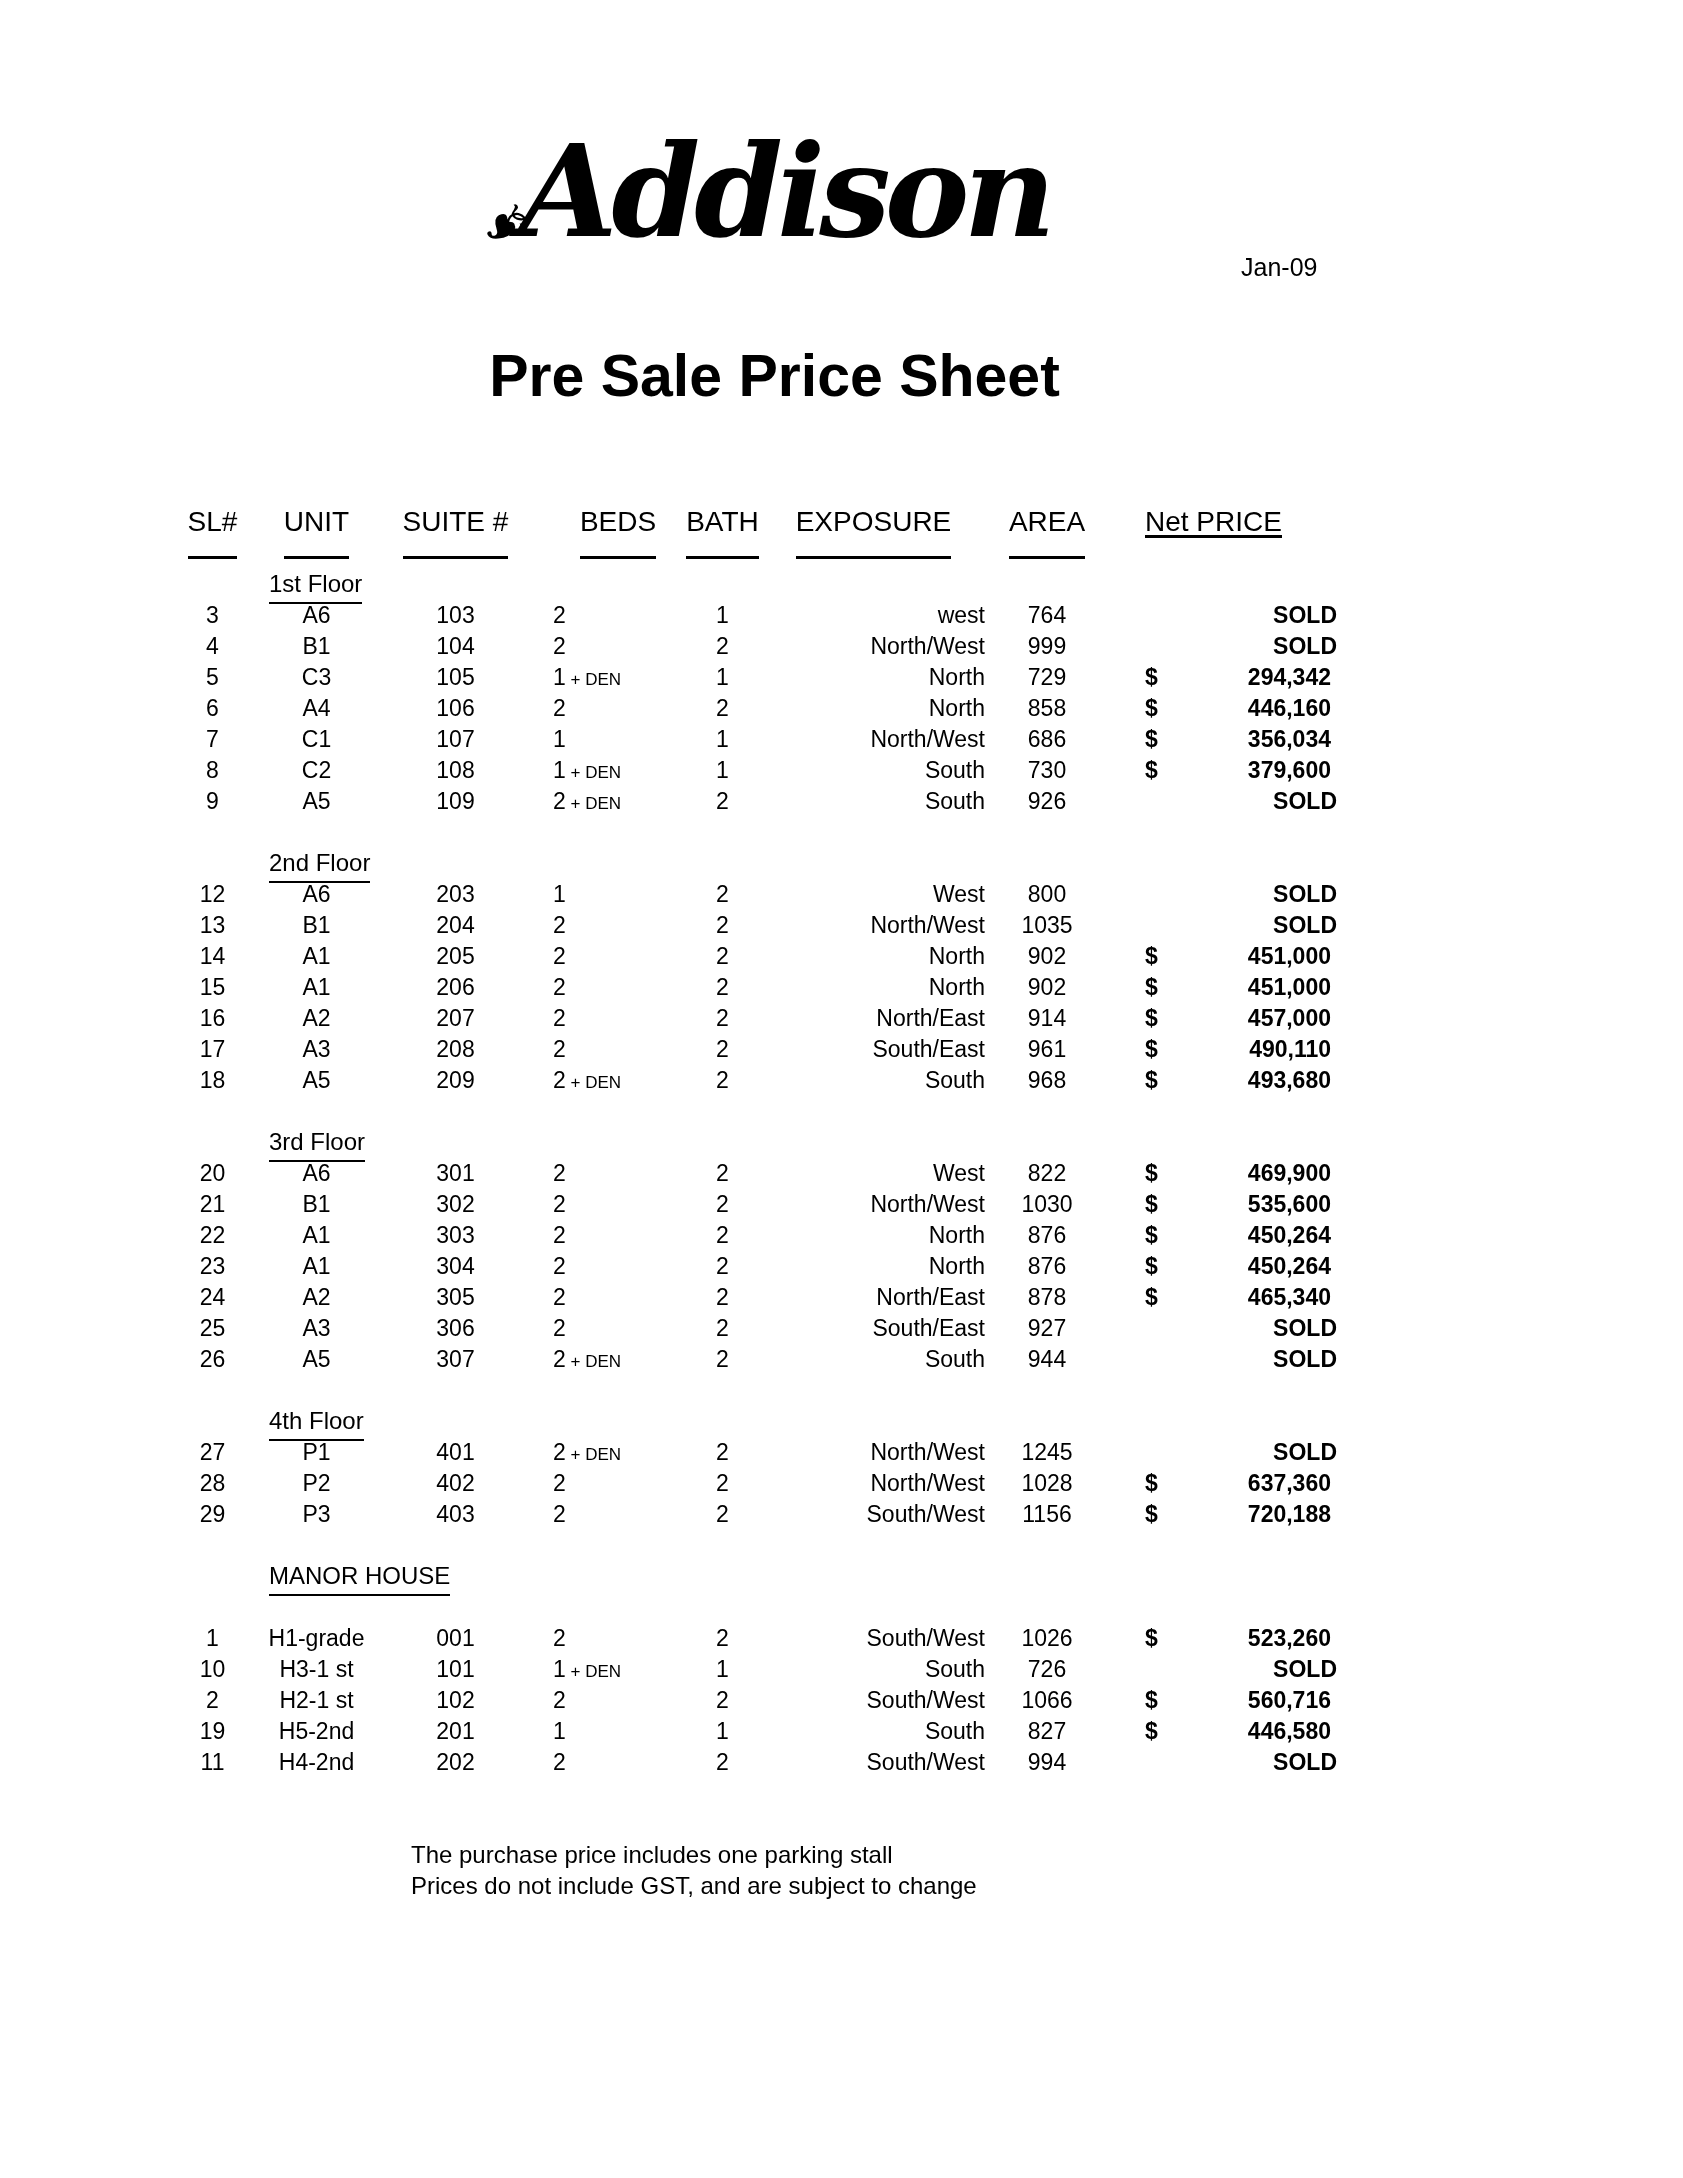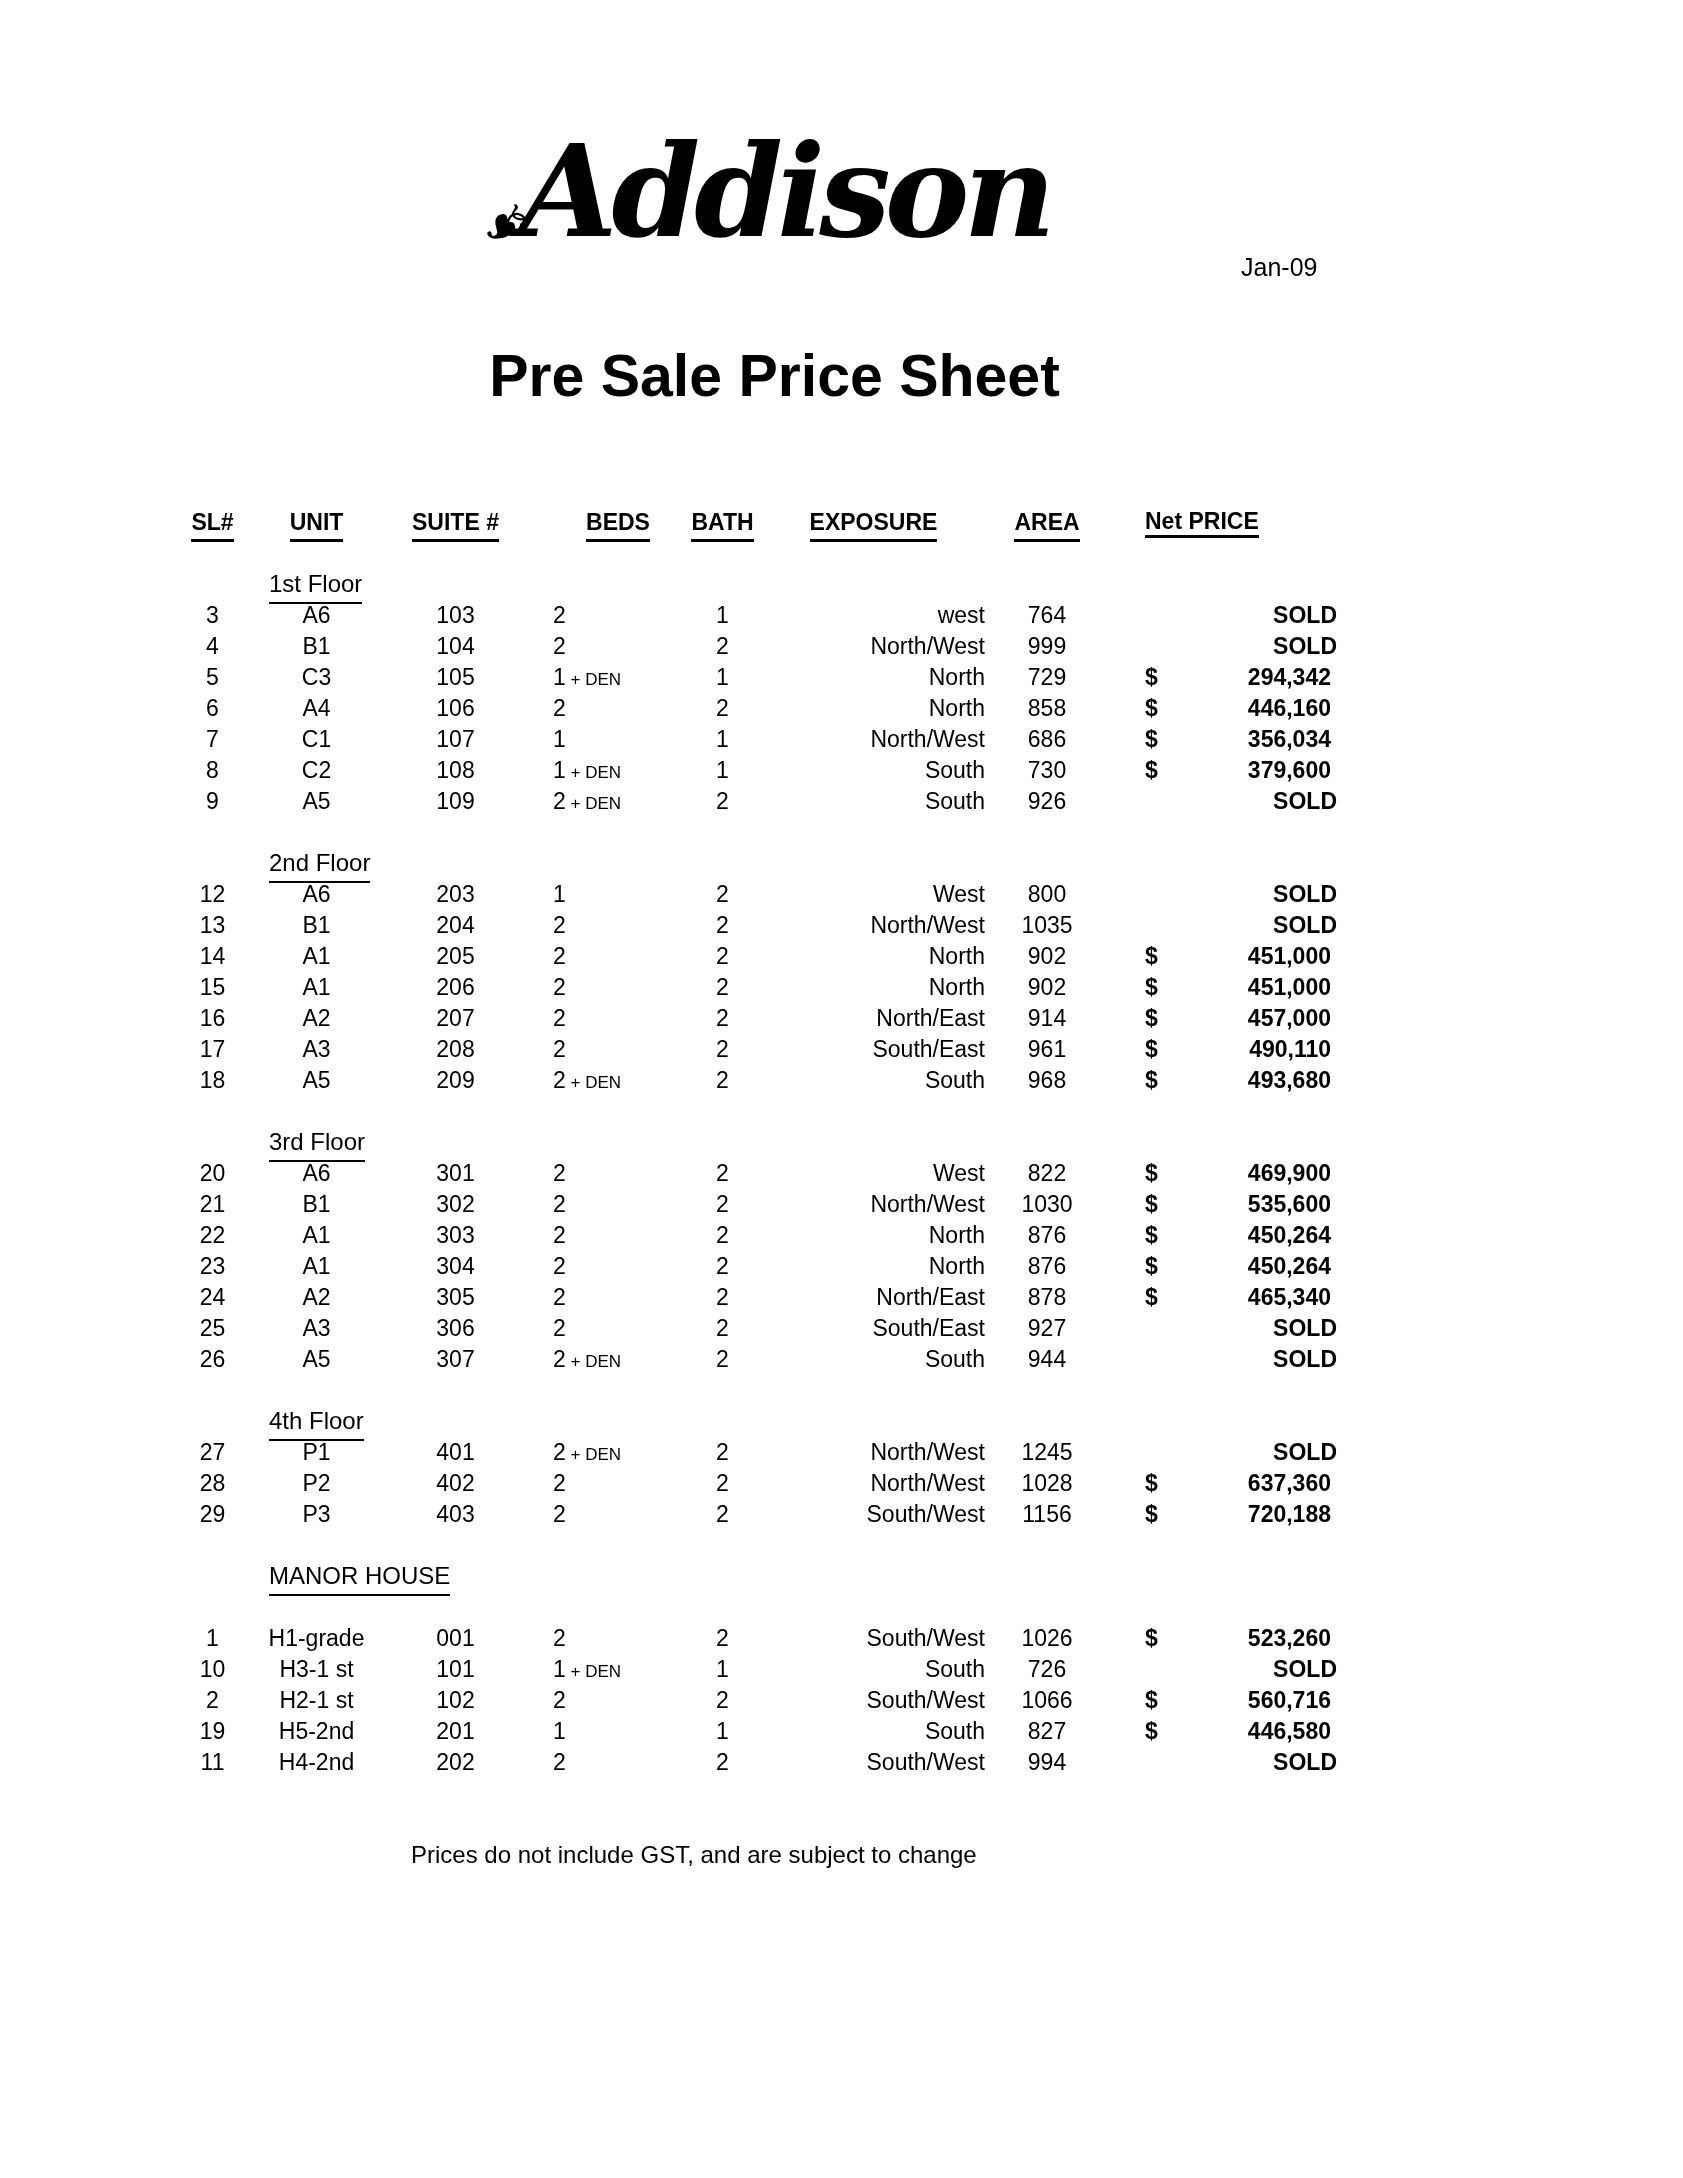--- a/index.html
+++ b/index.html
@@ -87,24 +87,24 @@
   }
   .c-price.sold { justify-content: flex-end; padding: 0; }
 
   .den-label { font-size: 17px; }
 
   
   .header-row { height: 36px; line-height: 31px; margin-bottom: 26px; }
   .header-row .hcell { text-align: center; }
   .header-row .hcell span {
     display: inline-block;
-    font-weight: bold;
-    font-size: 23px;
+    font-weight: normal;
+    font-size: 28px;
     border-bottom: 3px solid #000;
-    padding-bottom: 2px;
+    padding-bottom: 20px;
     line-height: 29px;
   }
 
   
   .section { margin-top: 31px; }
   .section.first { margin-top: 0; }
   .section-heading { height: 31px; line-height: 31px; margin-left: 91px; }
   .section-heading span {
     display: inline-block;
     font-size: 24px;
@@ -528,17 +528,18 @@
           <div class="c-exp">South/West</div>
           <div class="c-area">994</div>
           <div class="c-price sold">
             <span>SOLD</span>
           </div>
         </div>
       </div>
     </div>
 
   <div class="footer-notes">
+    <div>The purchase price includes one parking stall</div>
     <div>Prices do not include GST, and are subject to change</div>
   </div>
 
 </div>
 
 
 </body></html>

